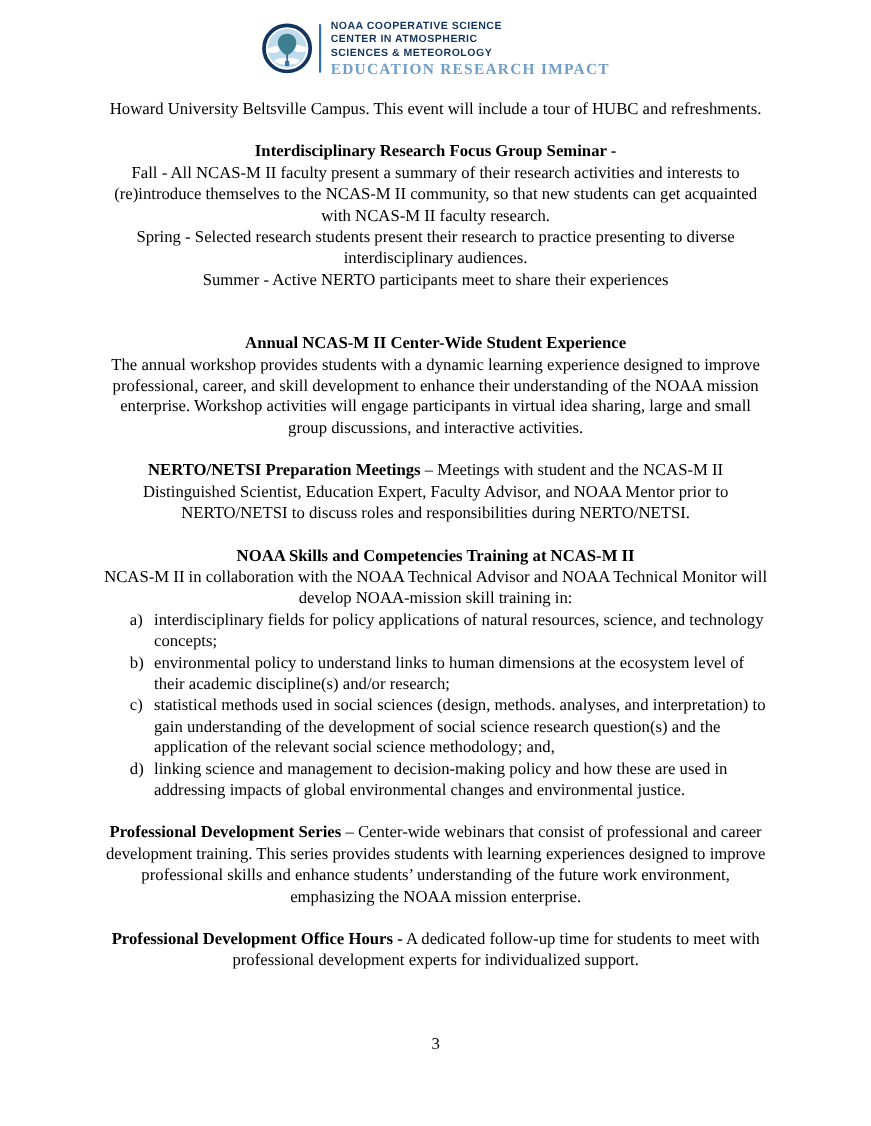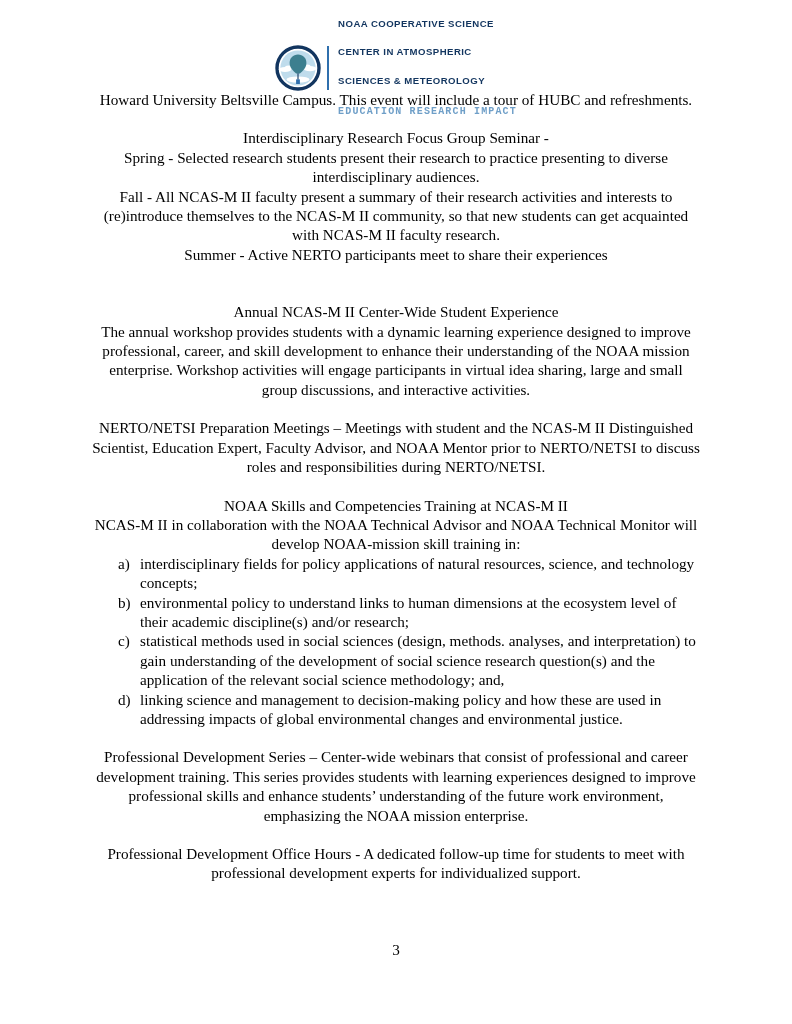--- a/index.html
+++ b/index.html
@@ -40,35 +40,34 @@
     width: 2px;
     height: 44px;
     background: #2f6fad;
     margin: 0 9px 0 6px;
     flex: 0 0 2px;
   }
   .logo-text {
     display: flex;
     flex-direction: column;
     justify-content: center;
-    gap: 16px;
   }
   .logo-line {
     font-family: "Liberation Sans", "DejaVu Sans", sans-serif;
     font-weight: bold;
     font-size: 9.6px;
     letter-spacing: 0.45px;
     line-height: 12.4px;
     color: #12355f;
     white-space: nowrap;
   }
   .logo-tagline {
-    font-family: Liberation Mono, monospace;
+    font-family: Liberation Serif, serif;
     font-weight: bold;
-    font-size: 10px;
+    font-size: 14px;
     letter-spacing: 1.15px;
     line-height: 13px;
     color: #6f9fc8;
     margin-top: 2px;
     white-space: nowrap;
   }
 
   
   .doc-body {
     position: absolute;
@@ -82,21 +81,21 @@
     margin: 0;
     text-align: center;
   }
   .para + .para {
     margin-top: 0;
   }
   .block-gap {
     height: 19px;
   }
   b, .bold {
-    font-weight: normal;
+    font-weight: bold;
   }
 
   
   .letter-list {
     margin: 0;
     padding: 0;
     list-style: none;
   }
   .letter-list li {
     position: relative;
@@ -161,22 +160,22 @@
 </div>
 
 <div class="doc-body">
 
   <p class="para">Howard University Beltsville Campus. This event will include a tour of HUBC and refreshments.</p>
 
   <div class="block-gap"></div>
 
   <div>
     <p class="para bold">Interdisciplinary Research Focus Group Seminar -</p>
+    <p class="para">Fall - All NCAS-M II faculty present a summary of their research activities and interests to (re)introduce themselves to the NCAS-M II community, so that new students can get acquainted with NCAS-M II faculty research.</p>
     <p class="para">Spring - Selected research students present their research to practice presenting to diverse interdisciplinary audiences.</p>
-    <p class="para">Fall - All NCAS-M II faculty present a summary of their research activities and interests to (re)introduce themselves to the NCAS-M II community, so that new students can get acquainted with NCAS-M II faculty research.</p>
     <p class="para">Summer - Active NERTO participants meet to share their experiences</p>
   </div>
 
   <div class="block-gap"></div>
 
 
   <div class="block-gap"></div>
 
   <div>
     <p class="para bold">Annual NCAS-M II Center-Wide Student Experience</p>

